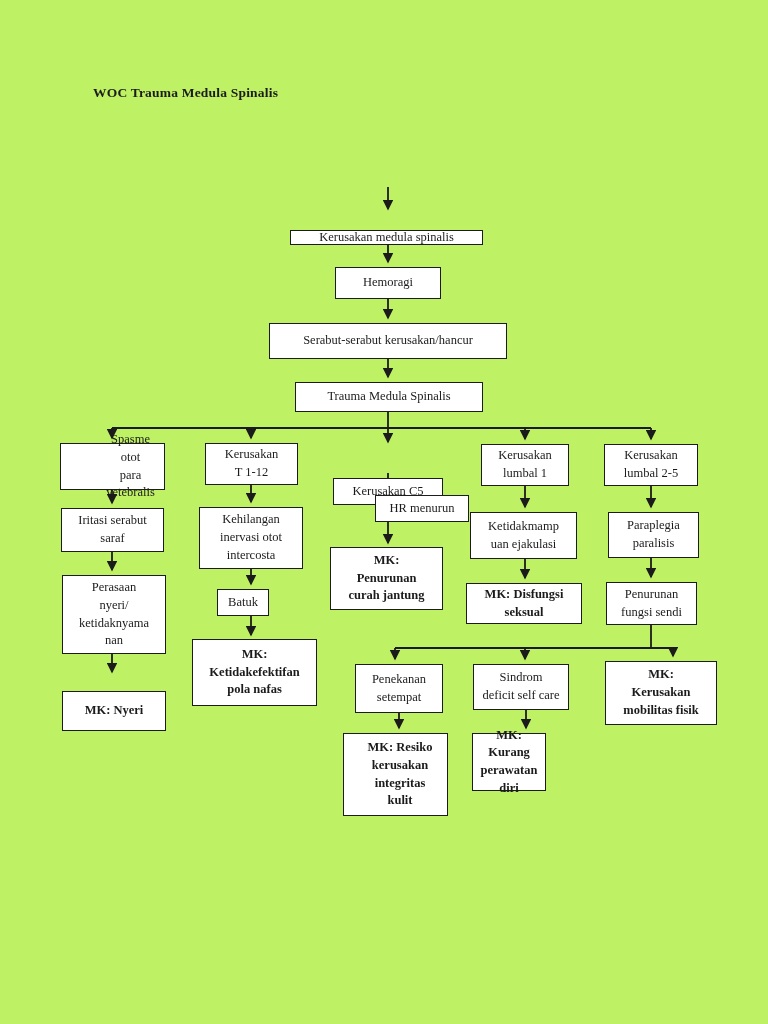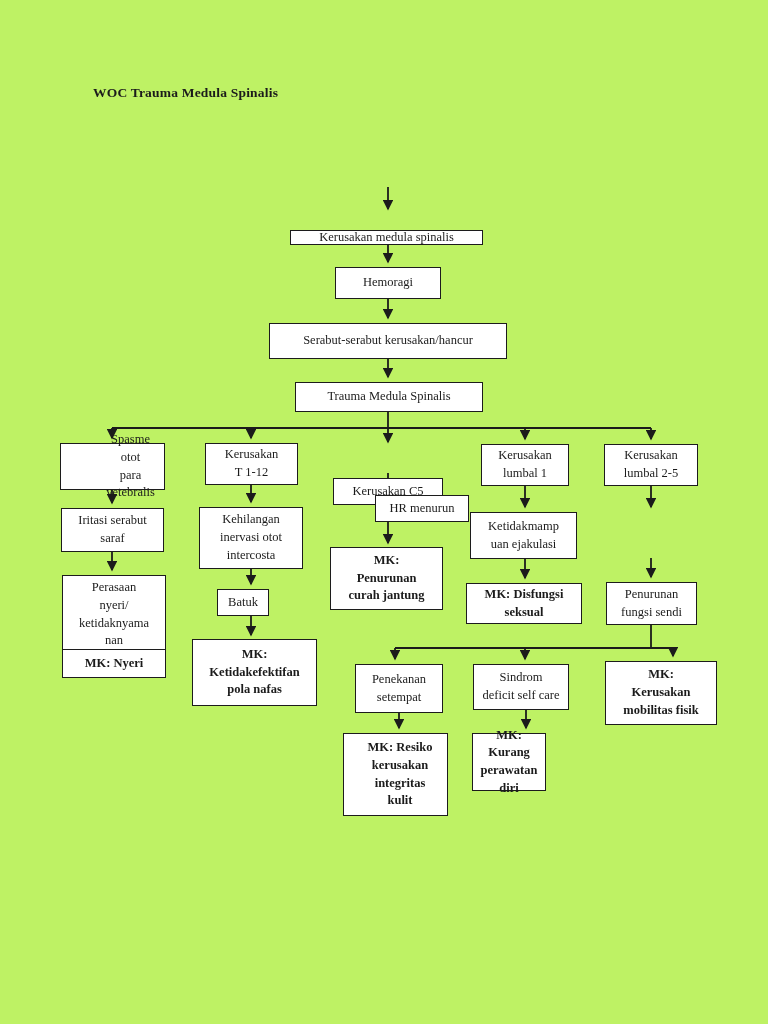--- a/index.html
+++ b/index.html
@@ -80,21 +80,21 @@
   <div class="node" style="left:295px;top:382px;width:188px;height:30px;">Trauma Medula Spinalis</div>
 
   <div class="node" style="left:60px;top:443px;width:105px;height:47px;padding-left:39px;">Spasme otot
 para vetebralis</div>
   <div class="node" style="left:61px;top:508px;width:103px;height:44px;">Iritasi serabut
 saraf</div>
   <div class="node" style="left:62px;top:575px;width:104px;height:79px;">Perasaan
 nyeri/
 ketidaknyama
 nan</div>
-  <div class="node mk" style="left:62px;top:649px;width:104px;height:29px;">MK: Nyeri</div>
+  <div class="node mk" style="left:62px;top:691px;width:104px;height:40px;">MK: Nyeri</div>
 
   <div class="node" style="left:205px;top:443px;width:93px;height:42px;">Kerusakan
 T 1-12</div>
   <div class="node" style="left:199px;top:507px;width:104px;height:62px;">Kehilangan
 inervasi otot
 intercosta</div>
   <div class="node" style="left:217px;top:589px;width:52px;height:27px;">Batuk</div>
   <div class="node mk" style="left:192px;top:639px;width:125px;height:67px;">MK:
 Ketidakefektifan
 pola nafas</div>
@@ -107,20 +107,22 @@
 
   <div class="node" style="left:481px;top:444px;width:88px;height:42px;">Kerusakan
 lumbal 1</div>
   <div class="node" style="left:470px;top:512px;width:107px;height:47px;">Ketidakmamp
 uan ejakulasi</div>
   <div class="node mk" style="left:466px;top:583px;width:116px;height:41px;">MK: Disfungsi
 seksual</div>
 
   <div class="node" style="left:604px;top:444px;width:94px;height:42px;">Kerusakan
 lumbal 2-5</div>
+  <div class="node" style="left:608px;top:512px;width:91px;height:46px;">Paraplegia
+paralisis</div>
   <div class="node" style="left:606px;top:582px;width:91px;height:43px;">Penurunan
 fungsi sendi</div>
 
   <div class="node" style="left:355px;top:664px;width:88px;height:49px;">Penekanan
 setempat</div>
   <div class="node" style="left:473px;top:664px;width:96px;height:46px;">Sindrom
 deficit self care</div>
   <div class="node mk" style="left:605px;top:661px;width:112px;height:64px;">MK:
 Kerusakan
 mobilitas fisik</div>

